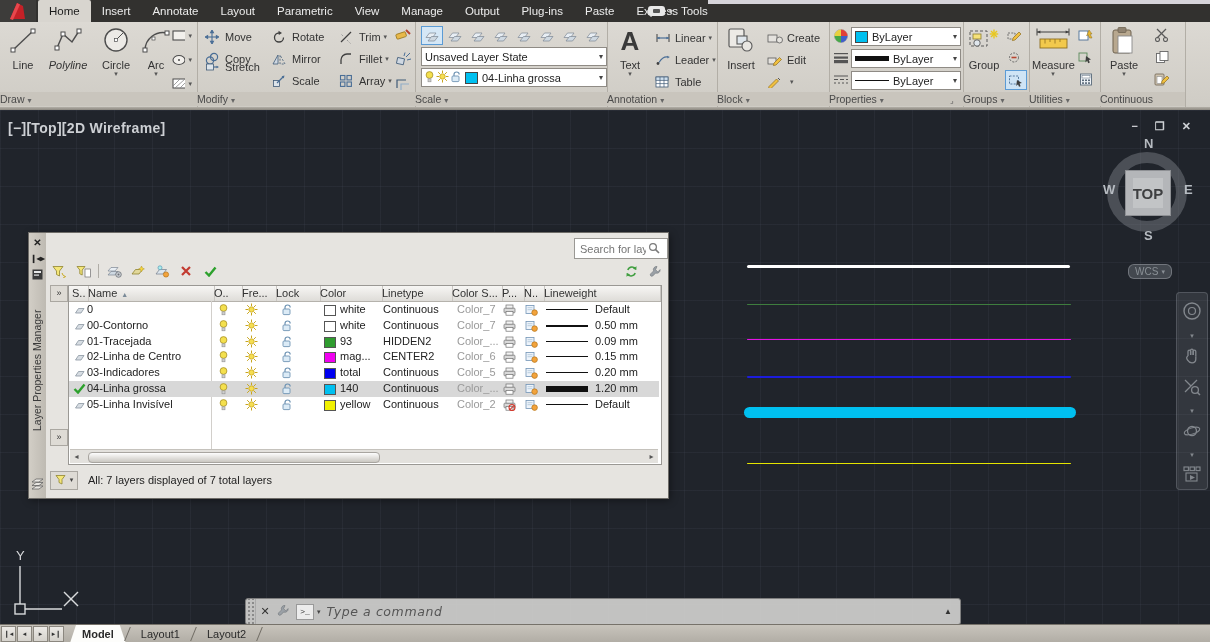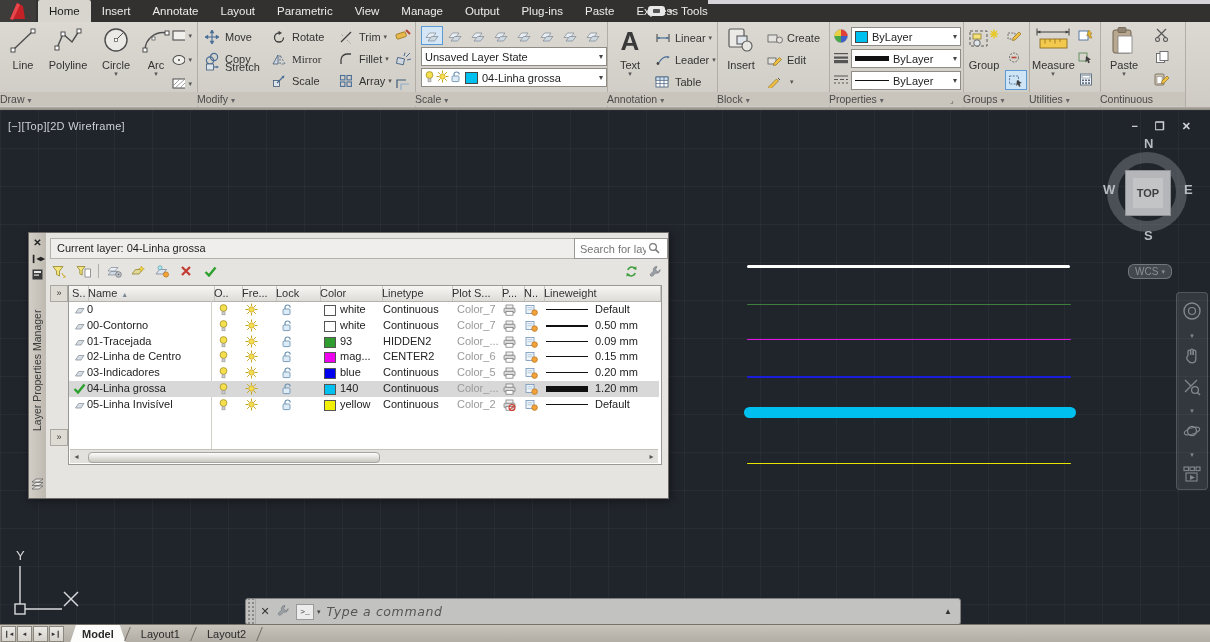--- a/index.html
+++ b/index.html
@@ -38,31 +38,31 @@
   .lmini{width:20px;height:17px;margin-right:1px;display:inline-flex;align-items:center;justify-content:center;border:1px solid transparent;}
   .lmini.sel{background:#d5e7f6;border:1px solid #5b9bd5;}
   #layersMini{position:absolute;left:6px;top:4px;display:flex;}
   .launcher{position:absolute;right:2px;bottom:1px;width:11px;height:11px;font-size:8px;color:#555;}
   .hl-side{background:#cfe4f5;border:1px solid #5b9bd5 !important;}
   
   #canvas{position:absolute;left:0;top:110px;width:1210px;height:514px;background:#20242b;
     background-image:linear-gradient(rgba(140,155,175,0.07) 1px,transparent 1px),
                      linear-gradient(90deg,rgba(140,155,175,0.07) 1px,transparent 1px);
     background-size:38px 38px;z-index:1;}
-  #vplabel{position:absolute;left:8px;top:10px;color:#cdd0d4;font-size:11px;font-weight:normal;letter-spacing:.3px;}
+  #vplabel{position:absolute;left:8px;top:10px;color:#cdd0d4;font-size:14px;font-weight:bold;letter-spacing:.3px;}
   #winctrl{position:absolute;right:12px;top:10px;color:#cfd2d6;font-size:11px;font-weight:bold;letter-spacing:7px;}
   .cline{position:absolute;}
   
   #vcube{position:absolute;left:1095px;top:28px;width:110px;height:240px;}
   #vring{position:absolute;left:12px;top:14px;width:58px;height:58px;border:11px solid rgba(128,134,140,.45);border-radius:50%;}
   .vdir{position:absolute;color:#b6bbc1;font-weight:bold;font-size:13px;}
   #vface{position:absolute;left:30px;top:32px;width:44px;height:44px;background:#b4b6b9;border:1px solid #8e9094;
          display:flex;align-items:center;justify-content:center;}
   #vface .inner{width:30px;height:30px;background:#c2c4c6;display:flex;align-items:center;justify-content:center;
-         font-size:11px;font-weight:bold;color:#3e3f41;}
+         font-size:15px;font-weight:bold;color:#3e3f41;}
   #wcspill{position:absolute;left:33px;top:126px;width:42px;height:13px;background:rgba(150,156,162,.30);
          border:1px solid rgba(170,176,182,.45);border-radius:6px;color:#8a9096;font-size:10px;
          display:flex;align-items:center;justify-content:center;gap:3px;}
   #wcspill .wc{font-size:7px;}
   
   #navbar{position:absolute;left:1176px;top:182px;width:30px;height:188px;background:rgba(130,136,142,.20);
           border:1px solid rgba(160,166,172,.28);border-radius:4px;display:flex;flex-direction:column;
           align-items:center;padding-top:8px;gap:9px;}
   .nico{opacity:.55;}
   
@@ -179,21 +179,21 @@
 
   <div class="panel" style="left:0;width:197px;">
     <div class="bigbtn" style="left:4px;width:38px;">
       <span class="bicon"><svg width="30" height="28">
             <line x1="5" y1="24" x2="25" y2="5" stroke="#4d4d4d" stroke-width="1.4"></line>
             <rect x="3" y="22" width="4" height="4" fill="#fff" stroke="#4d4d4d"></rect>
             <rect x="23" y="3" width="4" height="4" fill="#fff" stroke="#4d4d4d"></rect>
           </svg></span>
       <span class="blabel">Line</span>
     </div>
-    <div class="bigbtn" style="left:44px;width:48px;">
+    <div class="bigbtn" style="left:44px;width:48px;font-style:italic;">
       <span class="bicon"><svg width="30" height="28">
             <path d="M4 22 L10 8 L19 16 L26 5" fill="none" stroke="#4d4d4d" stroke-width="1.4"></path>
             <rect x="2" y="20" width="4" height="4" fill="#fff" stroke="#4d4d4d"></rect>
             <rect x="8" y="6" width="4" height="4" fill="#fff" stroke="#4d4d4d"></rect>
             <rect x="24" y="3" width="4" height="4" fill="#fff" stroke="#4d4d4d"></rect>
           </svg></span>
       <span class="blabel">Polyline</span>
     </div>
     <div class="bigbtn" style="left:94px;width:44px;">
       <span class="bicon"><svg width="30" height="28">
@@ -275,21 +275,21 @@
       </div>
     <div class="mitem" style="left:8px;top:28px;">
         <span class="micon">
           <svg width="14" height="14">
             <circle cx="5" cy="8.5" r="3.6" fill="none" stroke="#4a6e96" stroke-width="1.2"></circle>
             <circle cx="9" cy="5" r="3.6" fill="none" stroke="#4a6e96" stroke-width="1.2"></circle>
           </svg>
         </span>
         <span>Copy</span>
       </div>
-    <div class="mitem" style="left:75px;top:28px;font-family:Liberation Serif, serif;">
+    <div class="mitem" style="left:75px;top:28px;">
         <span class="micon">
           <svg width="14" height="14">
             <path d="M1 12 L6 3 V12 Z" fill="#cfd8e2" stroke="#3f5a77" stroke-width="0.8"></path>
             <path d="M13 12 L8 3 V12 Z" fill="none" stroke="#3f5a77" stroke-width="0.8" stroke-dasharray="2 1.5"></path>
           </svg>
         </span>
         <span>Mirror</span>
       </div>
     <div class="mitem" style="left:142px;top:28px;">
         <span class="micon">
@@ -798,21 +798,20 @@
         <svg width="13" height="12">
           <g fill="#e8e6e2" stroke="#5a5a5a" stroke-width="0.7">
             <path d="M1 4 L5 1 H12 L8 4 Z"></path>
             <path d="M1 7.5 L5 4.5 H12 L8 7.5 Z"></path>
             <path d="M1 11 L5 8 H12 L8 11 Z"></path>
           </g>
         </svg>
       </div>
   </div>
   <div id="pmain">
-    <div id="clband">Current layer: 04-Linha grossa</div>
     <div id="searchbox">
       <input placeholder="Search for layer" style="">
       <span><svg width="12" height="12">
             <circle cx="5" cy="5" r="3.4" fill="none" stroke="#7a7a7a" stroke-width="1.2"></circle>
             <line x1="7.6" y1="7.6" x2="11" y2="11" stroke="#7a7a7a" stroke-width="1.6"></line>
           </svg></span>
     </div>
     <div id="ptoolbar">
         <div class="tbico">
           <svg width="14" height="13">
@@ -877,21 +876,21 @@
     <div id="chevbot">»</div>
     <div id="ltable">
       <div id="lheader">
           <div class="hcell" style="left: 0px; width: 16px;">S..</div>
           <div class="hcell" style="left: 16px; width: 126px;">Name<span class="sorttri">▲</span></div>
           <div class="hcell" style="left: 142px; width: 28px;">O..</div>
           <div class="hcell" style="left: 170px; width: 34px;">Fre...</div>
           <div class="hcell" style="left: 204px; width: 44px;">Lock</div>
           <div class="hcell" style="left: 248px; width: 62px;">Color</div>
           <div class="hcell" style="left: 310px; width: 70px;">Linetype</div>
-          <div class="hcell" style="left: 380px; width: 50px;">Plot S...</div>
+          <div class="hcell" style="left: 380px; width: 50px;">Color S...</div>
           <div class="hcell" style="left: 430px; width: 22px;">P...</div>
           <div class="hcell" style="left: 452px; width: 20px;">N..</div>
           <div class="hcell" style="left: 472px; width: 116px;">Lineweight</div>
         </div>
       <div id="lsep"></div>
       <div id="lrows">
           <div class="lrow" style="top: 0px;">
             <span class="cell c-st"><svg width="13" height="9">
                 <path d="M2.5 7 L5.5 2.5 H11 L8 7 Z" fill="#d7dde3" stroke="#8a95a1" stroke-width="0.8"></path>
               </svg></span>
@@ -1095,21 +1094,21 @@
                   <line x1="10.8" y1="2.2" x2="9" y2="4"></line>
                   <line x1="4" y1="9" x2="2.2" y2="10.8"></line>
                 </g>
                 <circle cx="6.5" cy="6.5" r="2.7" fill="#f6de52" stroke="#c8a51e" stroke-width="0.8"></circle>
               </svg></span>
             <span class="cell c-lk"><svg width="11" height="12">
                 <path d="M3 5 V3.6 a2.6 2.6 0 0 1 5.2 0" fill="none" stroke="#6f94b4" stroke-width="1.2"></path>
                 <rect x="1" y="5" width="7" height="5.6" rx="1" fill="#dcebf6" stroke="#6f94b4" stroke-width="0.9"></rect>
               </svg></span>
             <span class="cell c-sw" style="background:#0000f0;"></span>
-            <span class="cell c-cn">blue</span>
+            <span class="cell c-cn">total</span>
             <span class="cell c-lt">Continuous</span>
             <span class="cell c-ps">Color_5</span>
             <span class="cell c-pr"><svg width="13" height="12">
                 <rect x="3" y="1" width="7" height="3.4" fill="#f2f2f2" stroke="#707070" stroke-width="0.7"></rect>
                 <rect x="1" y="4.2" width="11" height="4.6" rx="0.8" fill="#d9d9d9" stroke="#707070" stroke-width="0.7"></rect>
                 <rect x="3" y="7.6" width="7" height="3.6" fill="#ffffff" stroke="#707070" stroke-width="0.7"></rect>
               </svg></span>
             <span class="cell c-vp"><svg width="13" height="12">
                 <rect x="1" y="1.5" width="8" height="8" fill="#eef4fb" stroke="#7294b6" stroke-width="0.8"></rect>
                 <rect x="2.5" y="3.2" width="5" height="1" fill="#b8cede"></rect>
@@ -1214,20 +1213,29 @@
               <i style="height:1px;margin-top:7px;"></i>
             </span>
             <span class="cell c-lw">Default</span>
           </div>
         </div>
       <div id="hscroll">
         <span class="harrow">◂</span>
         <div id="hthumb"></div>
         <span class="harrow" style="position:absolute;right:0;">▸</span>
       </div>
+    </div>
+    <div id="pstatus">
+      <div id="pfilterbox">
+          <svg width="13" height="12">
+            <path d="M1 1.5 H10 L7 5.5 V10 L4 8.5 V5.5 Z" fill="#f4e678" stroke="#8f8430" stroke-width="0.8"></path>
+          </svg>
+          <span>▾</span>
+        </div>
+      <span>All: 7 layers displayed of 7 total layers</span>
     </div>
   </div>
 </div>
 
 <div id="cmdbar">
   <div id="cmdgrip"></div>
   <span class="cmdico">✕</span>
   <span class="cmdico"><svg width="13" height="13">
         <path d="M8 1.5 a3.2 3.2 0 0 0-3.4 4.4 L1.6 8.9 a1.5 1.5 0 0 0 2.1 2.1 L6.7 8 a3.2 3.2 0 0 0 4.4-3.4 L8.8 6.9 6.6 4.7 Z" fill="#9aa0a6" stroke="#6b7076" stroke-width="0.6"></path>
       </svg></span>

